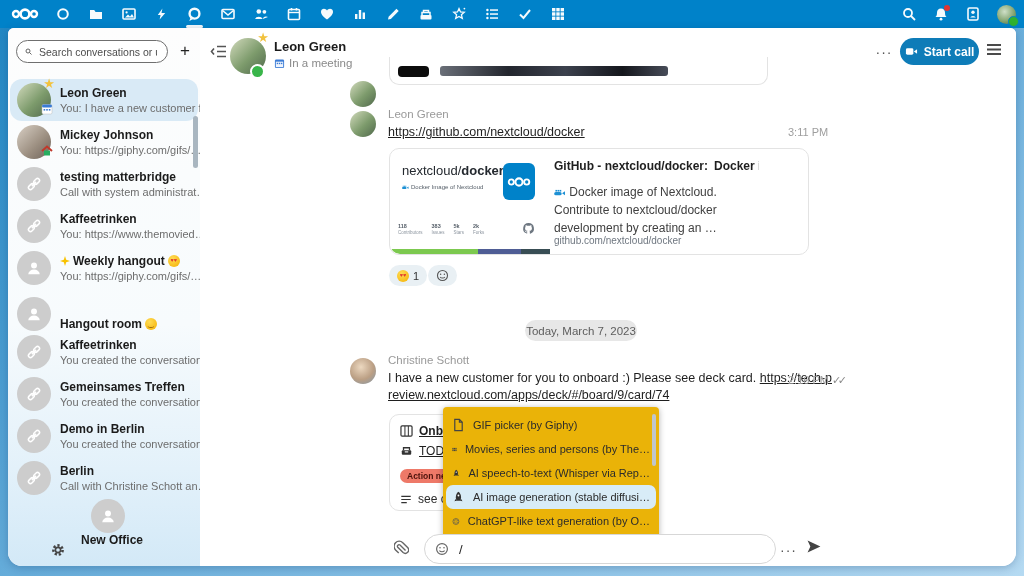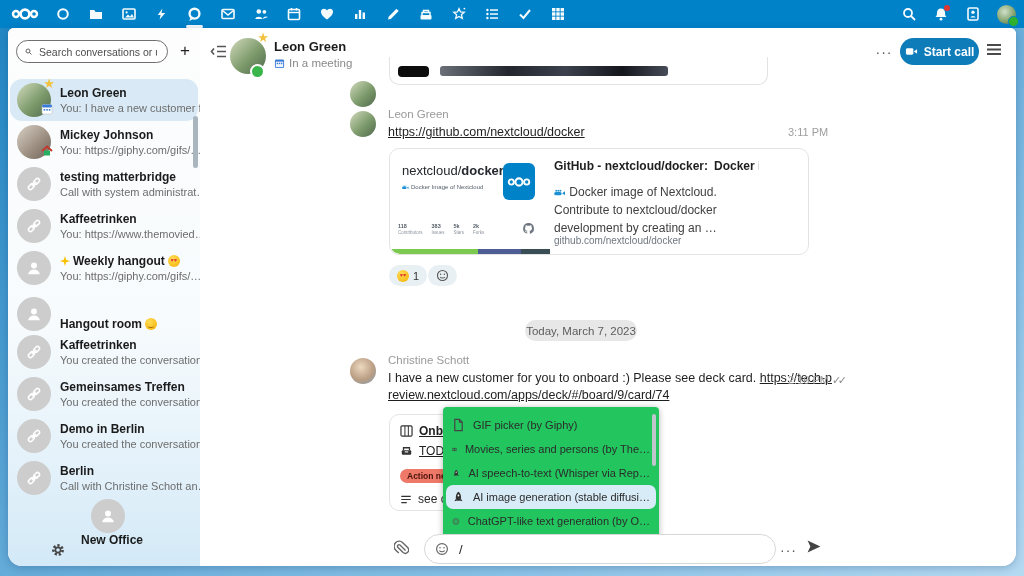--- a/index.html
+++ b/index.html
@@ -68,21 +68,21 @@
   .gh-langbar{position:absolute;left:0;bottom:0;width:160px;height:5px;display:flex;}
   .gh-title{position:absolute;left:164px;top:10px;width:205px;font-size:12px;font-weight:bold;color:#1f1f1f;white-space:nowrap;overflow:hidden;display:flex;gap:3px;align-items:center;}
   .gh-desc{position:absolute;left:164px;top:34px;width:204px;font-size:12px;color:#404040;line-height:18px;}
   .gh-link{position:absolute;left:164px;top:86px;font-size:10px;color:#6f7780;}
   .react-pill{height:21px;border-radius:11px;background:#e9f0f4;display:inline-flex;align-items:center;gap:4px;padding:0 8px;font-size:11px;color:#333;cursor:pointer;}
   .date-pill{position:absolute;left:325px;top:292px;width:112px;height:21px;border-radius:11px;background:#e7e7e7;display:flex;align-items:center;justify-content:center;font-size:11.5px;color:#5d5d5d;}
   
   .deck-row{display:flex;align-items:center;gap:6px;}
   .deck-badge{display:inline-block;background:#ee7968;color:#4c120b;font-size:8.5px;font-weight:bold;border-radius:8px;padding:2px 7px;}
   
-  #popup{position:absolute;left:243px;top:379px;width:216px;height:139px;background:#22c55e;border-radius:4px;box-shadow:0 1px 6px rgba(0,0,0,.3);overflow:hidden;}
+  #popup{position:absolute;left:243px;top:379px;width:216px;height:139px;background:#eab308;border-radius:4px;box-shadow:0 1px 6px rgba(0,0,0,.3);overflow:hidden;}
   .pop-item{height:24px;display:flex;align-items:center;gap:8px;padding:0 9px;font-size:11px;color:#2b2b2b;white-space:nowrap;cursor:pointer;}
   .pop-item.hl{background:#d8ecf7;border-radius:7px;margin:0 3px;padding:0 6px;}
   .pop-scroll{position:absolute;right:3px;top:7px;width:4px;height:52px;border-radius:2px;background:#c0c6cb;}
   
   .composer-input{position:absolute;left:224px;top:506px;width:352px;height:30px;border:1.5px solid #d7d7d7;border-radius:16px;box-sizing:border-box;display:flex;align-items:center;padding:0 10px;gap:8px;background:#fff;}
   .composer-input input{border:none;outline:none;flex:1;font-size:13px;color:#222;font-family:inherit;}
   
   .face{width:12px;height:12px;border-radius:50%;background:radial-gradient(circle at 38% 32%,#ffdc55,#f7bb16 75%);display:inline-flex;align-items:center;justify-content:center;flex:0 0 12px;}
   .face .hearts{font-size:5.5px;color:#e23d2e;letter-spacing:0;line-height:1;}
   .face .smile{font-size:7px;color:#7a4b00;line-height:1;margin-top:-1px;}

